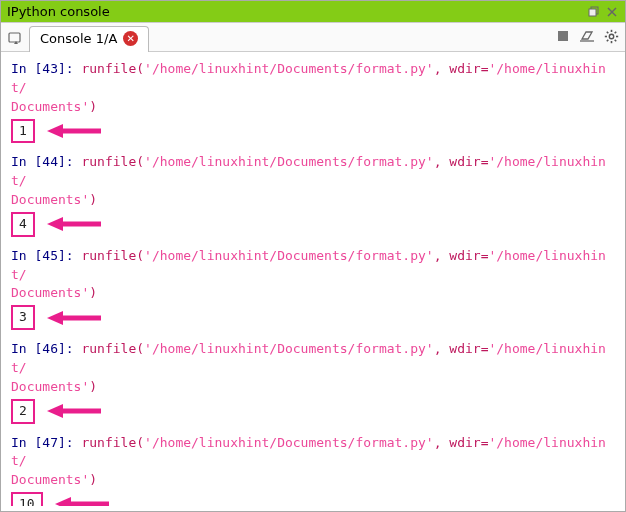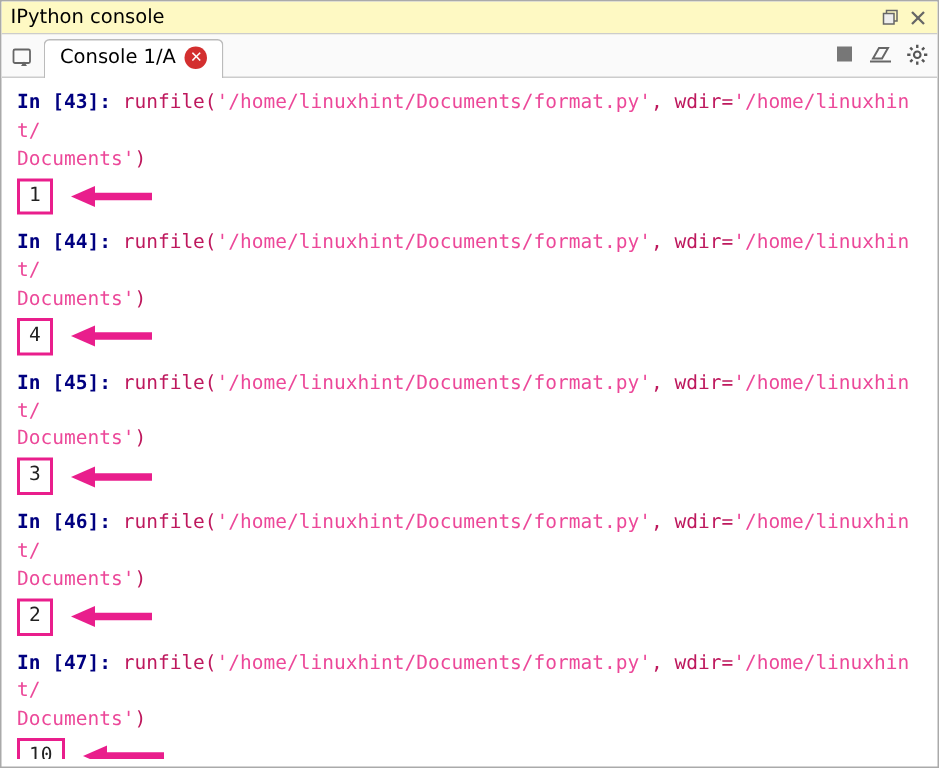--- a/index.html
+++ b/index.html
@@ -8,21 +8,21 @@
     padding: 0;
     font-family: "DejaVu Sans", "Segoe UI", sans-serif;
     font-size: 13px;
     background: #fff;
     width: 626px;
     height: 512px;
     overflow: hidden;
     border: 1px solid #aaa;
   }
   .titlebar {
-    background: #fef9c3;
+    background: #84cc16;
     border-bottom: 1px solid #ccc;
     padding: 3px 6px;
     font-size: 13px;
     display: flex;
     align-items: center;
     justify-content: space-between;
   }
   .titlebar-right {
     display: flex;
     gap: 4px;
@@ -105,22 +105,22 @@
   .console {
     padding: 8px 10px;
     font-family: "DejaVu Sans Mono", "Consolas", monospace;
     font-size: 13px;
     line-height: 1.45;
     overflow: auto;
     height: calc(100% - 56px);
     white-space: pre-wrap;
     word-break: break-all;
   }
-  .in-prompt { color: #000080; font-weight: bold; }
-  .in-num { color: #000080; font-weight: bold; }
+  .in-prompt { color: #000080; font-weight: normal; }
+  .in-num { color: #000080; font-weight: normal; }
   .code { color: #be185d; margin-top: 24px; }
   .str { color: #ec4899; }
   .output-row {
     display: flex;
     align-items: center;
     gap: 10px;
     margin: 2px 0 10px 0;
   }
   .output-box {
     border: 2px solid #e91e8c;

